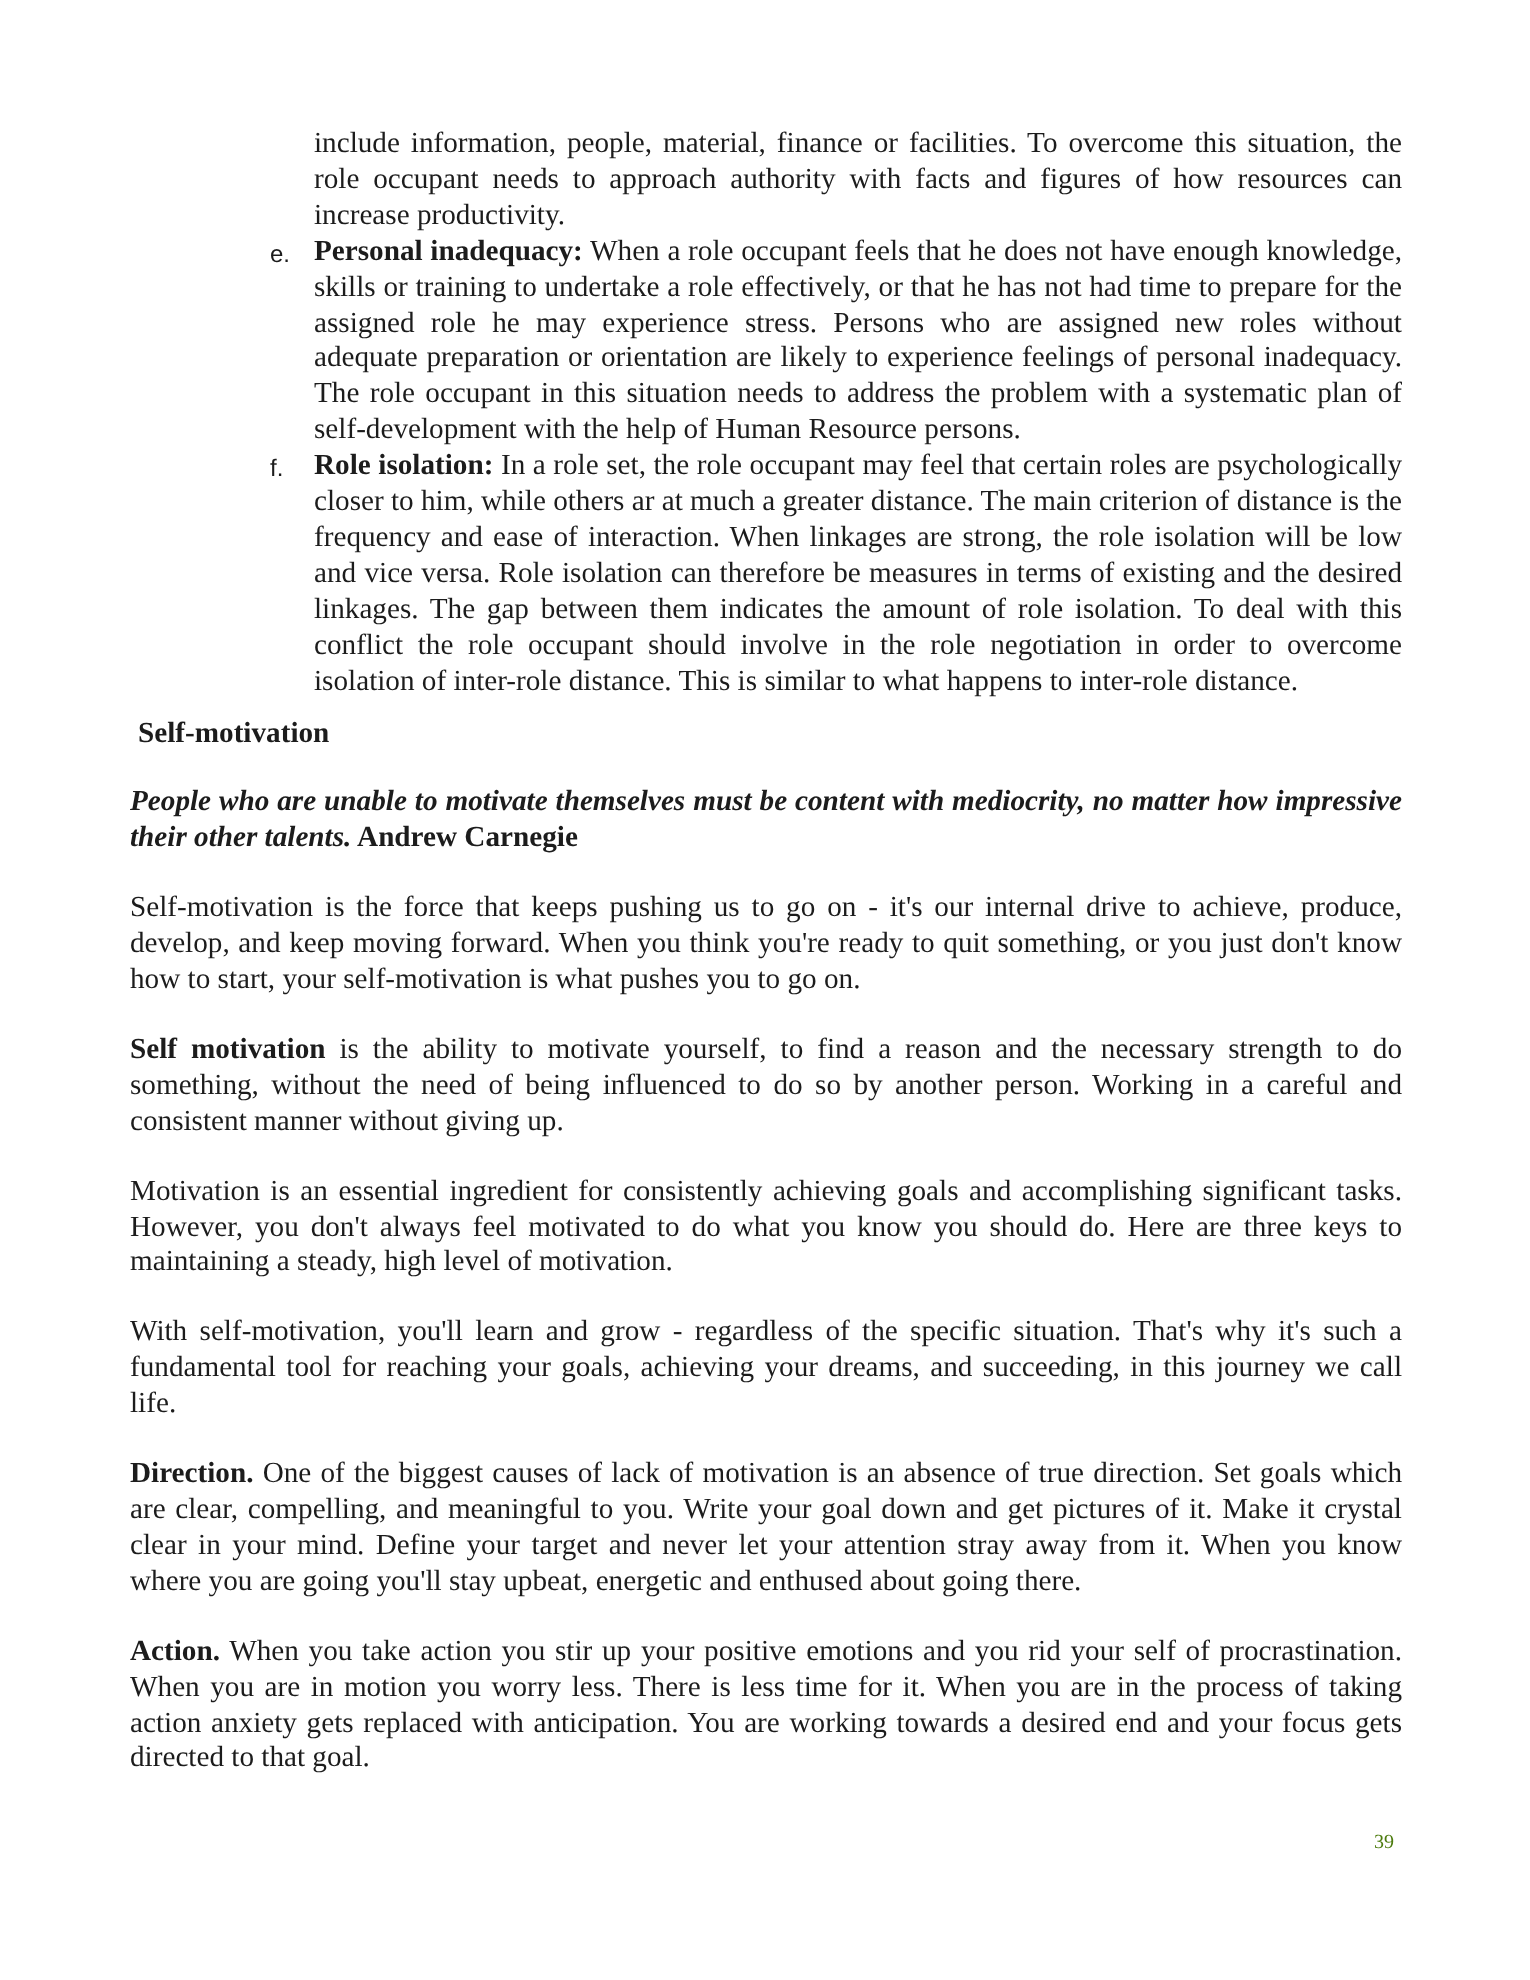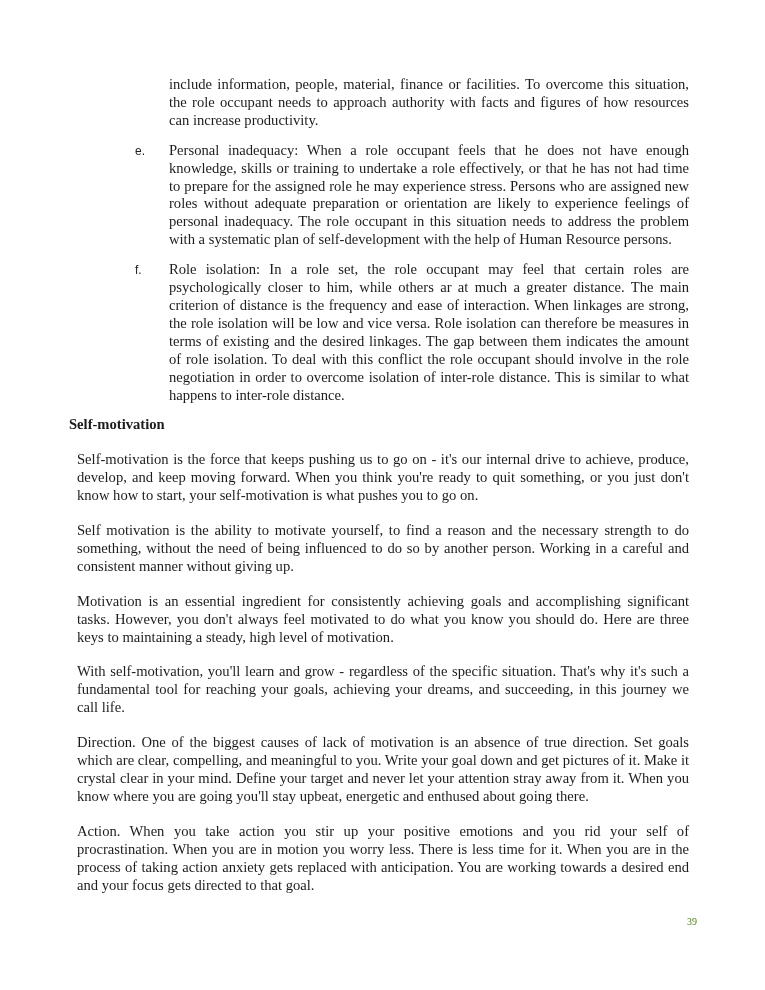--- a/index.html
+++ b/index.html
@@ -15,21 +15,21 @@
     line-height: 17.9px;
     overflow: hidden;
   }
   .content {
     position: absolute;
     left: 65px;
     top: 64px;
     width: 636px;
   }
   .para {
-    margin: 12px;
+    margin: 0;
     text-align: justify;
   }
   .indented { padding-left: 92px; }
   .li { position: relative; padding-left: 92px; }
   .li .marker {
     position: absolute;
     left: 70px;
     top: 2px;
     font-family: "Liberation Sans", "DejaVu Sans", sans-serif;
     font-size: 12px;
@@ -42,21 +42,21 @@
     font-weight: bold;
     line-height: 17.9px;
   }
   .quote {
     margin: 17px 0 0 0;
     text-align: justify;
     font-weight: bold;
   }
   .quote .q-text { font-style: italic; }
   .p-gap { margin-top: 17px; }
-  .lead { font-weight: normal; }
+  .lead { font-weight: bold; }
   .page-number {
     position: absolute;
     top: 913px;
     right: 68px;
     font-family: "Liberation Serif", "DejaVu Serif", serif;
     font-size: 10px;
     color: #4d7c0f;
   }
 </style>
 </head>
@@ -72,20 +72,21 @@
       <p class="para"><b class="lead">Personal inadequacy:</b><span> When a role occupant feels that he does not have enough knowledge, skills or training to undertake a role effectively, or that he has not had time to prepare for the assigned role he may experience stress.  Persons who are assigned new roles without adequate preparation or orientation are likely to experience feelings of personal inadequacy.  The role occupant in this situation needs to address the problem with a systematic plan of self-development with the help of Human Resource persons.</span></p>
     </div>
 
     <div class="li">
       <span class="marker">f.</span>
       <p class="para"><b class="lead">Role isolation:</b><span> In a role set, the role occupant may feel that certain roles are psychologically closer to him, while others ar at much a greater distance.  The main criterion of distance is the frequency and ease of interaction. When linkages are strong, the role isolation will be low and vice versa.  Role isolation can therefore be measures in terms of existing and the desired linkages.  The gap between them indicates the amount of role isolation.  To deal with this conflict the role occupant should involve in the role negotiation in order to overcome isolation of inter-role distance.  This is similar to what happens to inter-role distance.</span></p>
     </div>
 
     <h2 class="heading">Self-motivation</h2>
 
+    <p class="quote"><span class="q-text">People who are unable to motivate themselves must be content with mediocrity, no matter how impressive their other talents.</span><span> Andrew Carnegie</span></p>
 
     <p class="para p-gap"><span>Self-motivation is the force that keeps pushing us to go on - it's our internal drive to achieve, produce, develop, and keep moving forward. When you think you're ready to quit something, or you just don't know how to start, your self-motivation is what pushes you to go on.</span></p>
 
     <p class="para p-gap"><b class="lead">Self motivation</b><span> is the ability to motivate yourself, to find a reason and the necessary strength to do something, without the need of being influenced to do so by another person. Working in a careful and consistent manner without giving up.</span></p>
 
     <p class="para p-gap"><span>Motivation is an essential ingredient for consistently achieving goals and accomplishing significant tasks. However, you don't always feel motivated to do what you know you should do. Here are three keys to maintaining a steady, high level of motivation.</span></p>
 
     <p class="para p-gap"><span>With self-motivation, you'll learn and grow - regardless of the specific situation. That's why it's such a fundamental tool for reaching your goals, achieving your dreams, and succeeding, in this journey we call life.</span></p>
 
     <p class="para p-gap"><b class="lead">Direction.</b><span> One of the biggest causes of lack of motivation is an absence of true direction. Set goals which are clear, compelling, and meaningful to you. Write your goal down and get pictures of it. Make it crystal clear in your mind. Define your target and never let your attention stray away from it. When you know where you are going you'll stay upbeat, energetic and enthused about going there.</span></p>

